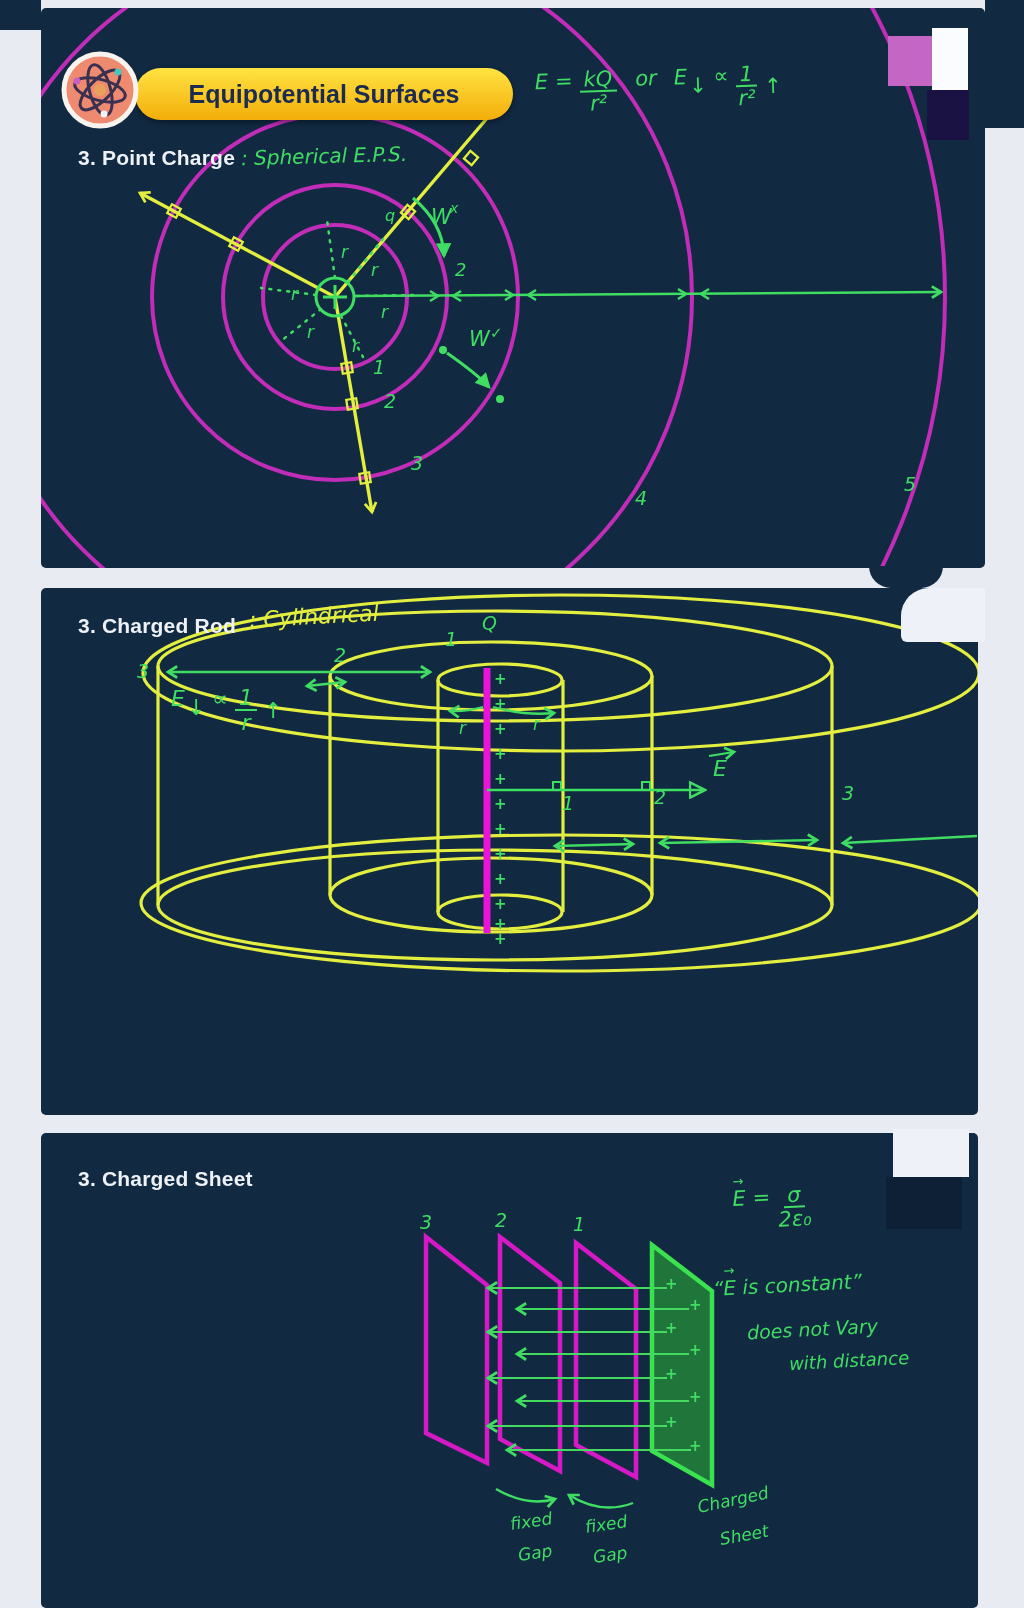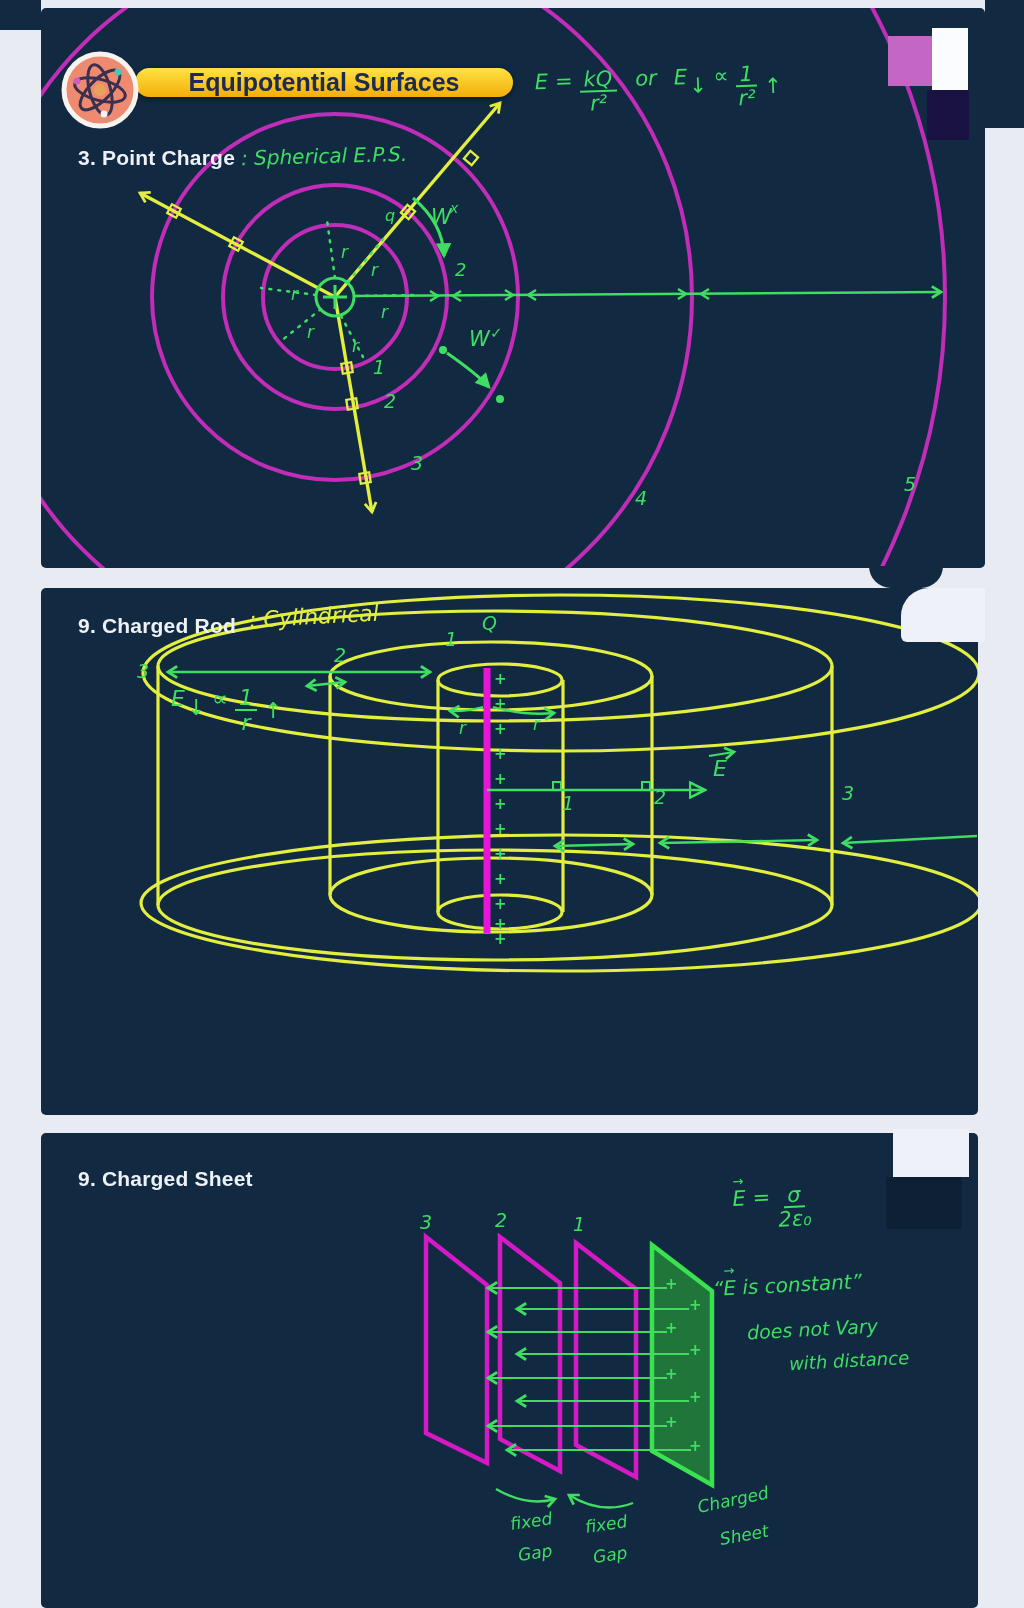--- a/index.html
+++ b/index.html
@@ -27,21 +27,21 @@
   #topbar-right{left:985px;top:0;width:39px;height:128px;background:#112a42}
   #stripe{left:45px;top:23px;width:790px;height:13px;background:#eef1f7;transform:rotate(-0.5deg);border-radius:3px}
   #sq-magenta{left:888px;top:36px;width:44px;height:50px;background:#c466c4}
   #sq-white{left:932px;top:28px;width:36px;height:62px;background:#fbfcfe}
   #sq-purple{left:927px;top:90px;width:42px;height:50px;background:#1a1243}
   #corner-bump{left:869px;top:566px;width:74px;height:22px;background:#112a42;border-radius:0 0 36px 36px}
   #notch2{left:901px;top:588px;width:84px;height:54px;background:#eef1f7;border-radius:28px 0 0 6px}
   #notch3{left:893px;top:1129px;width:76px;height:48px;background:#eef1f7}
   #shadow3{left:886px;top:1177px;width:76px;height:52px;background:#0d2036}
   
-  #badge{position:absolute;left:94px;top:60px;width:378px;height:29px;border-radius:26px;
+  #badge{position:absolute;left:94px;top:60px;width:378px;height:52px;border-radius:26px;
          background:linear-gradient(#ffe342,#f3ae0a);display:flex;align-items:center;justify-content:center;
          color:#1c2b4f;font-size:25px;font-weight:bold;box-shadow:0 2px 6px rgba(0,0,0,.45);z-index:4}
   #atom-icon{position:absolute;left:19px;top:42px;width:80px;height:80px;z-index:5}
   svg text.g{fill:#3fdd62;font-family:"DejaVu Sans",sans-serif;font-style:italic}
 </style>
 </head>
 <body>
 
 <div class="abs" id="topbar-left"></div>
 <div class="abs" id="topbar-right"></div>
@@ -261,21 +261,21 @@
     </g>
     <text class="g" x="672" y="188" font-size="22">E</text>
 
     <g stroke="#3fdd62" stroke-width="2.3" fill="none">
       <line x1="514" y1="258" x2="592" y2="256" marker-start="url(#mG2)" marker-end="url(#mG2)"></line>
       <line x1="619" y1="255" x2="776" y2="252" marker-start="url(#mG2)" marker-end="url(#mG2)"></line>
       <path d="M936,248 L802,255" marker-end="url(#mG2)"></path>
     </g>
   </svg>
 
-  <div class="h-white" style="left:37px;top:26px">9. Charged Rod</div>
+  <div class="h-white" style="left:37px;top:26px">3. Charged Rod</div>
   <div class="hw-yellow abs" style="left:208px;top:16px;font-size:22px;transform:rotate(-3deg)">: Cylindrical</div>
 
   <div class="formula" style="left:130px;top:98px;font-size:22px">
     <span>E</span>
     <span class="dn">↓</span>
     <span>∝</span>
     <span class="frac">
       <span class="num">1</span>
       <span>r</span>
     </span>
@@ -336,21 +336,21 @@
     <g font-size="17">
       <text class="g" x="470" y="397" transform="rotate(-8 470 397)">fixed</text>
       <text class="g" x="478" y="428" transform="rotate(-8 478 428)">Gap</text>
       <text class="g" x="545" y="400" transform="rotate(-8 545 400)">fixed</text>
       <text class="g" x="553" y="430" transform="rotate(-8 553 430)">Gap</text>
       <text class="g" x="658" y="380" transform="rotate(-12 658 380)">Charged</text>
       <text class="g" x="680" y="412" transform="rotate(-10 680 412)">Sheet</text>
     </g>
   </svg>
 
-  <div class="h-white" style="left:37px;top:34px">9. Charged Sheet</div>
+  <div class="h-white" style="left:37px;top:34px">3. Charged Sheet</div>
 
   <div class="formula" style="left:692px;top:52px;font-size:21px;transform:rotate(-3deg)">
     <span class="vec">
       <span class="vec-arrow">→</span>
       <span>E</span>
     </span>
     <span>=</span>
     <span class="frac">
       <span class="num">σ</span>
       <span>2ε₀</span>

